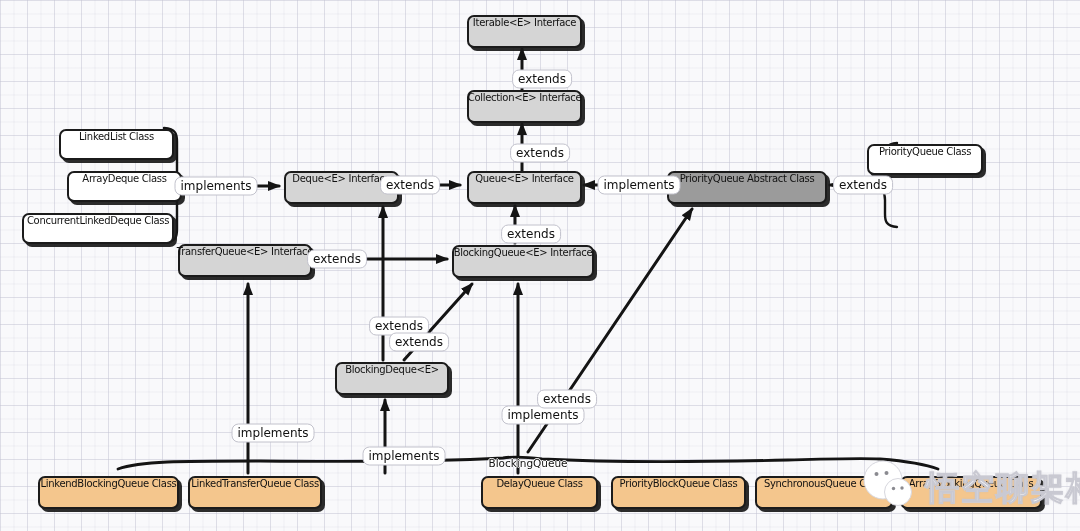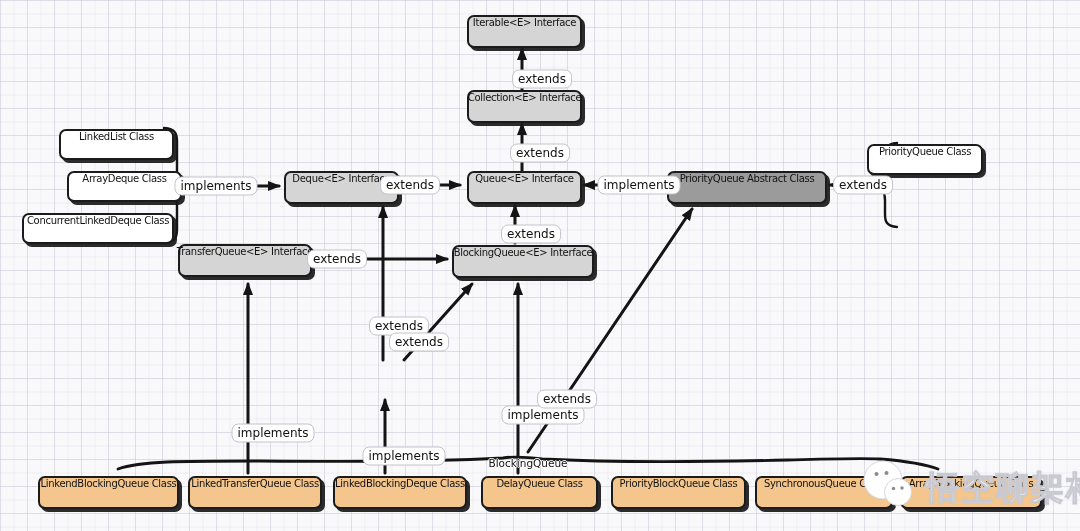--- a/index.html
+++ b/index.html
@@ -94,43 +94,43 @@
     </div>
   <div class="node abstract" style="left:667px;top:171px;width:156px;height:29px">
     <span>PriorityQueue Abstract Class</span>
     </div>
   <div class="node iface" style="left:178px;top:244px;width:130px;height:29px">
     <span>TransferQueue&lt;E&gt; Interface</span>
     </div>
   <div class="node iface" style="left:452px;top:245px;width:138px;height:29px">
     <span>BlockingQueue&lt;E&gt; Interface</span>
     </div>
+  <div class="node iface" style="left:335px;top:362px;width:110px;height:29px">
+    <span>BlockingDeque&lt;E&gt;</span>
+    </div>
 
   <div class="node cls" style="left:50px;top:129px;width:111px;height:27px">
     <span>LinkedList Class</span>
     </div>
   <div class="node cls" style="left:58px;top:171px;width:111px;height:27px">
     <span>ArrayDeque Class</span>
     </div>
   <div class="node cls" style="left:13px;top:213px;width:148px;height:27px">
     <span>ConcurrentLinkedDeque Class</span>
     </div>
 
   <div class="node cls" style="left:858px;top:144px;width:112px;height:27px">
     <span>PriorityQueue Class</span>
     </div>
 
   <div class="node impl" style="left:188px;top:476px;width:130px;height:29px">
     <span>LinkedTransferQueue Class</span>
     </div>
   <div class="node impl" style="left:38px;top:476px;width:137px;height:29px">
     <span>LinkendBlockingQueue Class</span>
-    </div>
-  <div class="node impl" style="left:333px;top:476px;width:130px;height:29px">
-    <span>LinkedBlockingDeque Class</span>
     </div>
   <div class="node impl" style="left:481px;top:476px;width:113px;height:29px">
     <span>DelayQueue Class</span>
     </div>
   <div class="node impl" style="left:611px;top:476px;width:131px;height:29px">
     <span>PriorityBlockQueue Class</span>
     </div>
   <div class="node impl" style="left:755px;top:476px;width:134px;height:29px">
     <span>SynchronousQueue Class</span>
     </div>

